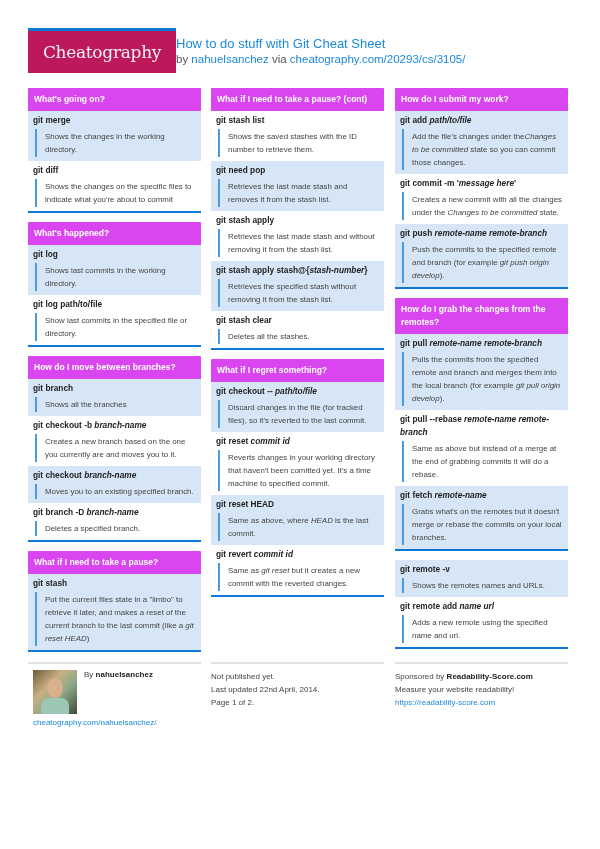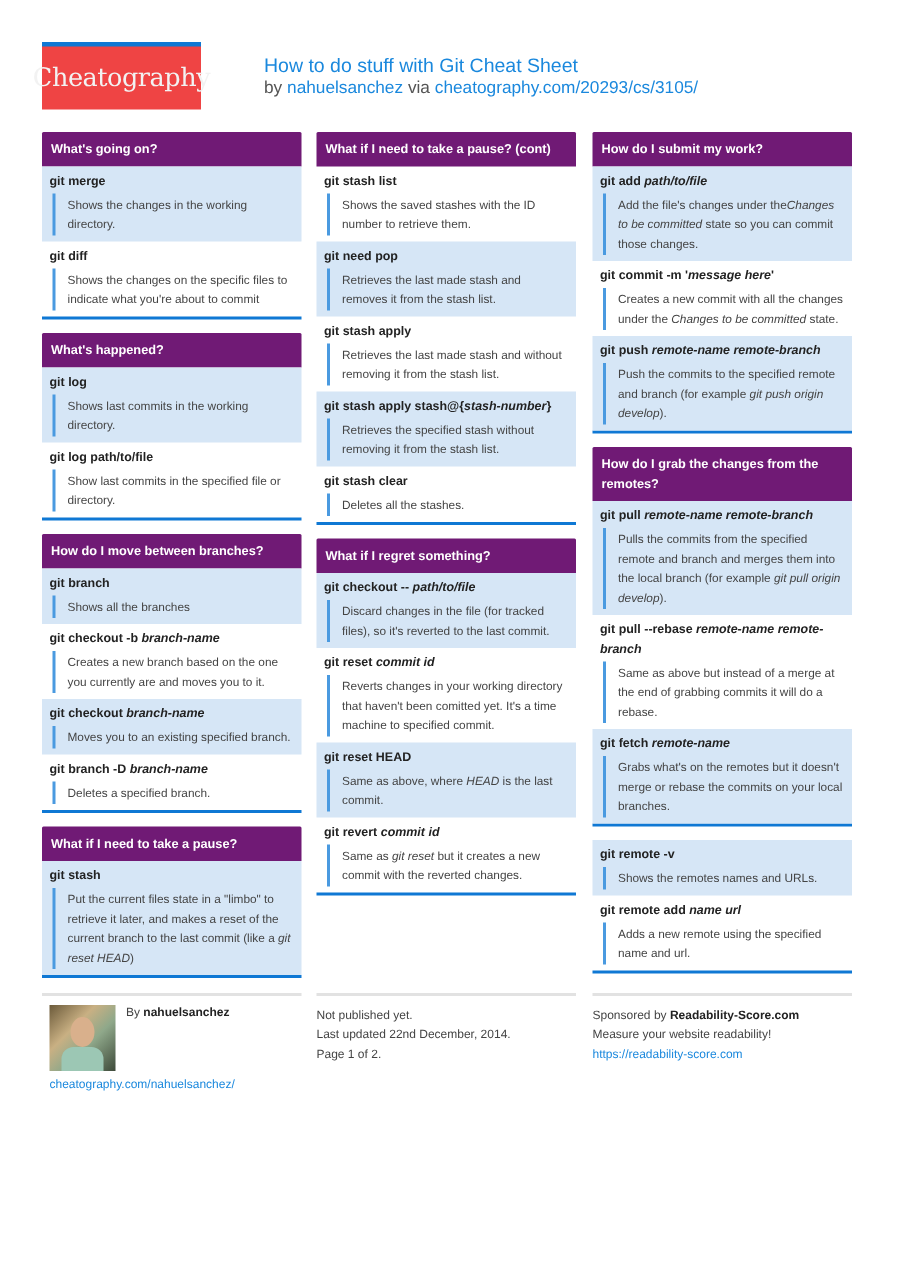--- a/index.html
+++ b/index.html
@@ -1,36 +1,36 @@
 <!DOCTYPE html>
 <html><head>
   <meta charset="utf-8">
   <style>
     * { box-sizing: border-box; margin: 0; padding: 0; }
     html, body { width: 600px; height: 849px; background: #ffffff; overflow: hidden; }
     body { font-family: "Liberation Sans", sans-serif; color: #333; position: relative; }
 
     .header { position: absolute; left: 28px; top: 28px; width: 540px; height: 45px; }
     .logo {
-      position: absolute; left: 0; top: 0; width: 106px; height: 45px;
-      background: #ef4444; border-top: 3px solid #0f78d4;
+      position: absolute; left: 0; top: 0; width: 148px; height: 45px;
+      background: #be185d; border-top: 3px solid #0f78d4;
       display: flex; align-items: center; justify-content: center;
     }
     .logo span { font-family: "DejaVu Serif", serif; color: #f2f2f2; font-size: 17px; letter-spacing: -0.3px; }
     .title-block { position: absolute; left: 148px; top: 8px; }
     .title { color: #1a88dd; font-size: 13px; line-height: 16px; }
     .byline { font-size: 11.5px; color: #555; line-height: 15px; }
     .byline .lnk { color: #1a88dd; }
 
     .col { position: absolute; top: 88px; width: 173px; }
     .c1 { left: 28px; } .c2 { left: 211px; } .c3 { left: 395px; }
 
     .section { margin-bottom: 9px; border-bottom: 2px solid #0f78d4; }
     .sec-head {
-      background: #701a75; color: #fff; font-weight: bold; font-size: 8.5px;
+      background: #d946ef; color: #fff; font-weight: bold; font-size: 8.5px;
       padding: 5px 6px; line-height: 13px; border-radius: 1px 1px 0 0;
     }
     .entry { padding: 3px 5px 4px 5px; }
     .entry.alt { background: #d6e6f6; }
     .cmd { font-weight: bold; font-size: 8.3px; color: #222; line-height: 13px; margin-bottom: 2px; }
     .cmd i { font-style: italic; }
     .desc {
       font-size: 7.9px; color: #444; line-height: 13px;
       border-left: 2px solid #4a9ae0; padding: 1px 0 1px 8px; margin-left: 2px;
     }
@@ -214,21 +214,21 @@
       <div class="avatar-body"></div>
     </div>
     <div class="by">
       <span>By</span>
       <b>nahuelsanchez</b>
     </div>
     <div class="profile-link">cheatography.com/nahuelsanchez/</div>
   </div>
   <div class="fcol f2">
     <div class="fline">Not published yet.</div>
-    <div class="fline">Last updated 22nd December, 2014.</div>
+    <div class="fline">Last updated 22nd April, 2014.</div>
     <div class="fline">Page 1 of 2.</div>
   </div>
   <div class="fcol f3">
     <div class="fline">
       <span>Sponsored by</span>
       <b>Readability-Score.com</b>
     </div>
     <div class="fline">Measure your website readability!</div>
     <div class="fline link">https://readability-score.com</div>
   </div>

